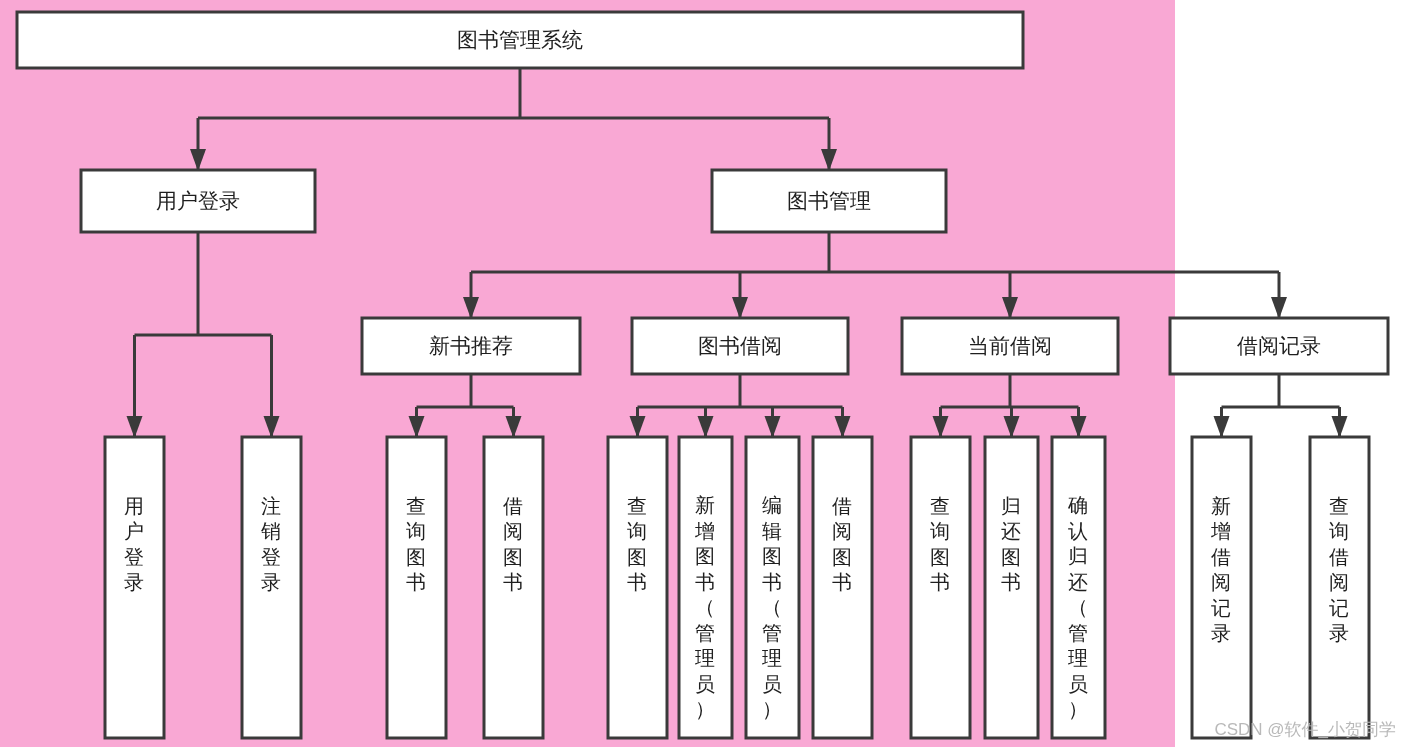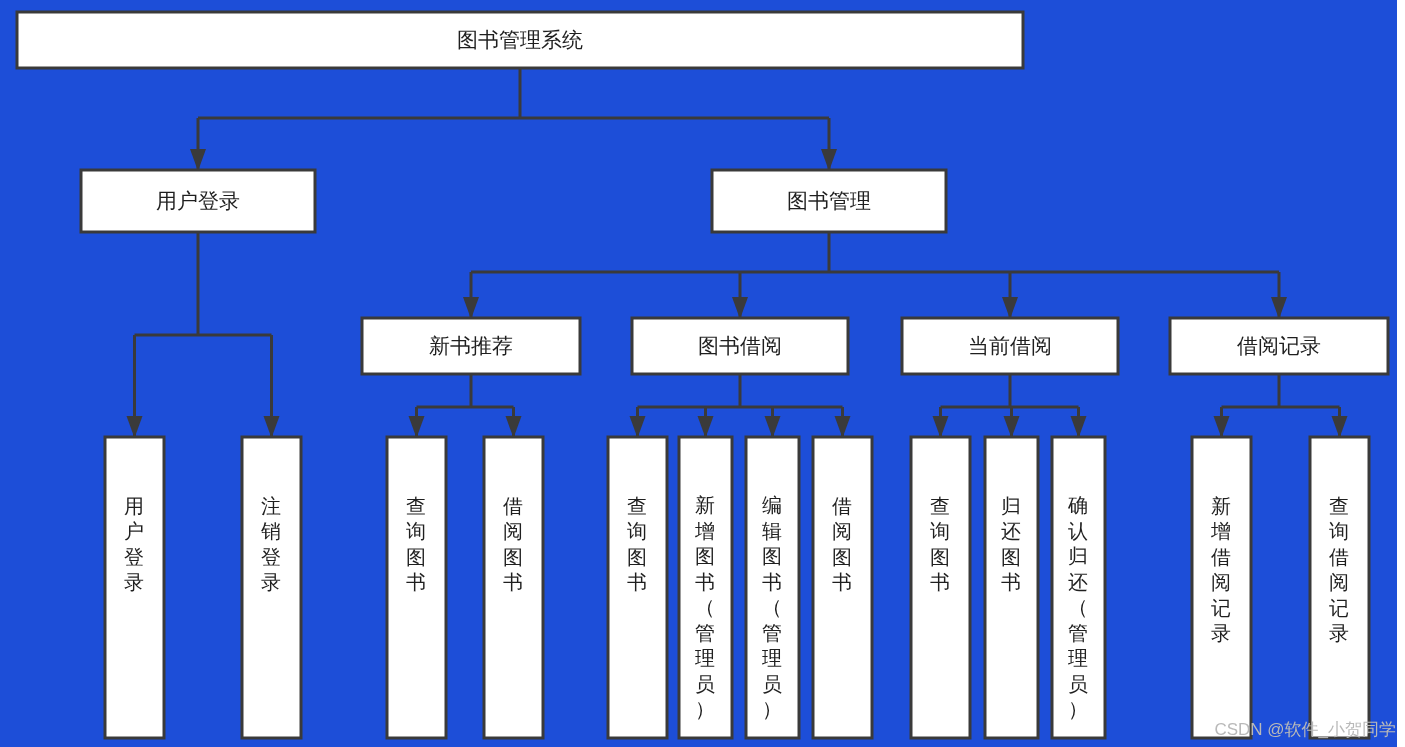--- a/index.html
+++ b/index.html
@@ -10,23 +10,23 @@
   }
   body {
     width: 1405px;
     height: 747px;
     font-family: "Liberation Sans", "DejaVu Sans", sans-serif;
     overflow: hidden;
     position: relative;
   }
   #diagram-root {
     position: relative;
-    width: 1397px;
+    width: 1175px;
     height: 747px;
-    background: #1d4ed8;
+    background: #f9a8d4;
   }
   svg.flow-canvas {
     position: absolute;
     left: 0;
     top: 0;
     width: 1405px;
     height: 747px;
     display: block;
   }
   .node-box {

